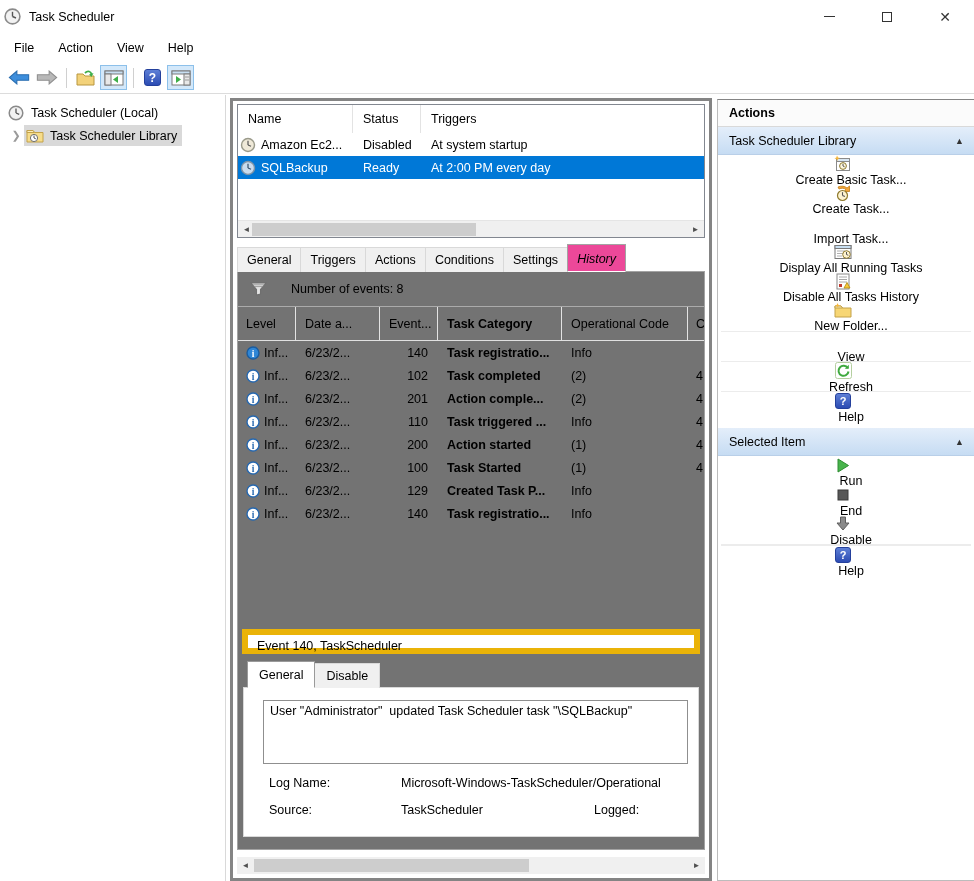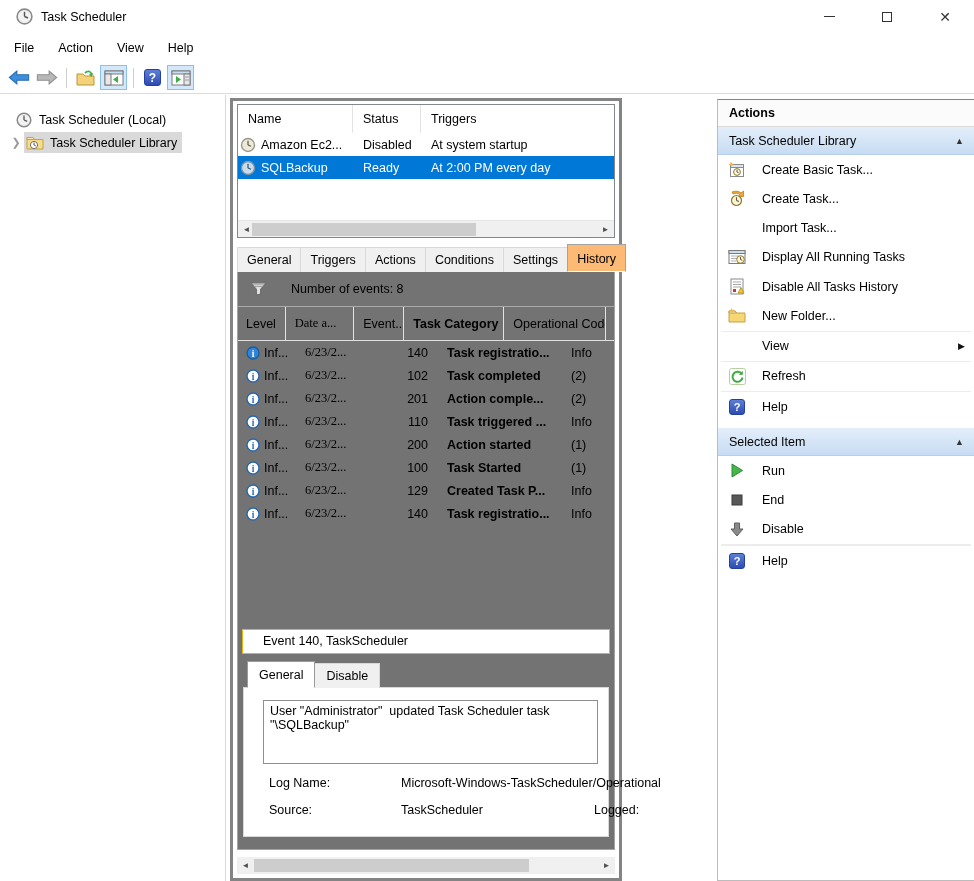--- a/index.html
+++ b/index.html
@@ -1,49 +1,49 @@
 <!DOCTYPE html>
 <html><head>
 <meta charset="utf-8">
 <style>
 * { box-sizing:border-box; margin:0; padding:0; }
 html,body { width:974px; height:881px; }
 body { font-family:"Liberation Sans",sans-serif; font-size:12.5px; color:#000; background:#fff; position:relative; overflow:hidden; }
 
 
-.titlebar { position:absolute; top:0; left:0; right:0; height:33px; display:flex; align-items:center; padding-left:16px; }
+.titlebar { position:absolute; top:0; left:0; right:0; height:33px; display:flex; align-items:center; padding-left:4px; }
 .titlebar .app-title { margin-left:8px; font-size:12.5px; }
 .win-controls { position:absolute; right:0; top:0; height:33px; display:flex; }
 .win-btn { width:58px; height:33px; display:flex; align-items:center; justify-content:center; color:#222; }
 .glyph-min { width:11px; height:1px; background:#333; display:inline-block; }
 .glyph-max { width:10px; height:10px; border:1px solid #333; display:inline-block; }
 .glyph-close { font-size:14px; color:#333; }
 
 
 .menubar { position:absolute; top:33px; left:0; right:0; height:29px; display:flex; align-items:center; padding-left:2px; }
 .menu-item { padding:0 12px; height:22px; line-height:22px; }
 
 
 .toolbar { position:absolute; top:62px; left:0; right:0; height:32px; border-bottom:1px solid #dcdcdc; display:flex; align-items:center; padding-left:5px; }
 .tb-btn { width:27px; height:25px; display:flex; align-items:center; justify-content:center; margin-right:1px; }
 .tb-btn.active { background:#d3e8fa; border:1px solid #8cc0ea; }
 .tb-sep { width:1px; height:20px; background:#d0d0d0; margin:0 5px; }
 
 
 .left-panel { position:absolute; top:95px; left:0; width:226px; bottom:0; border-right:1px solid #d9d9d9; background:#fff; }
 .tree-item { display:flex; align-items:center; height:21px; }
-.tree-root { padding-left:16px; margin-top:14px; }
+.tree-root { padding-left:8px; margin-top:7px; }
 .tree-root .lbl { margin-left:7px; }
 .tree-child { margin-top:2px; }
 .tree-chevron { width:16px; margin-left:8px; color:#9a9a9a; font-size:11px; text-align:center; }
 .tree-sel { display:flex; align-items:center; background:#d9d9d9; height:21px; padding:0 5px 0 2px; }
 .tree-sel .lbl { margin-left:6px; }
 
 
-.console { position:absolute; top:98px; left:230px; width:392px; bottom:0; border:3px solid #848484; background:#fff; padding:3px 4px 4px 4px; display:flex; flex-direction:column; }
+.console { position:absolute; top:98px; left:230px; width:482px; bottom:0; border:3px solid #848484; background:#fff; padding:3px 4px 4px 4px; display:flex; flex-direction:column; }
 
 
 .task-list { height:134px; border:1px solid #828790; position:relative; flex:none; }
 .tl-header { display:flex; height:28px; align-items:stretch; }
 .tl-h { display:flex; align-items:center; padding-left:10px; border-right:1px solid #e3e3e3; }
 .tl-h.c-name { width:115px; }
 .tl-h.c-status { width:68px; }
 .tl-h.c-trig { flex:1; border-right:none; }
 .tl-row { display:flex; height:23px; align-items:center; }
 .tl-row .cell { display:flex; align-items:center; overflow:hidden; white-space:nowrap; }
@@ -56,63 +56,63 @@
 
 .hscroll { height:17px; background:#f0f0f0; display:flex; align-items:center; position:relative; }
 .task-list .hscroll { position:absolute; bottom:0; left:0; right:0; border-top:1px solid #e5e5e5; }
 .hs-arrow { width:17px; height:17px; flex:none; display:flex; align-items:center; justify-content:center; font-size:8px; color:#505050; }
 .hs-right { position:absolute; right:0; top:0; }
 .hs-thumb { position:absolute; top:2px; height:13px; background:#cdcdcd; }
 
 
 .tab-strip { margin-top:8px; height:26px; display:flex; padding-left:0; flex:none; position:relative; z-index:3; }
 .tab { padding:0 9px; height:25px; line-height:24px; background:#f0f0f0; border:1px solid #d9d9d9; border-bottom:none; margin-right:-1px; margin-top:1px; }
-.tab.active { background:#fdba74; border:1px solid #a3a3a3; border-bottom:1px solid #fff; height:28px; margin-top:-2px; line-height:28px; position:relative; z-index:4; }
+.tab.active { background:#ec4899; border:1px solid #a3a3a3; border-bottom:1px solid #fff; height:28px; margin-top:-2px; line-height:28px; position:relative; z-index:4;font-style:italic; }
 
 
 .tab-page { flex:1; border:1px solid #a3a3a3; margin-top:-1px; display:flex; flex-direction:column; background:#737373; position:relative; z-index:1; }
 .filter-bar { height:35px; border-bottom:1px solid #ababab; display:flex; align-items:center; padding-left:12px; flex:none; }
 .filter-bar .flabel { margin-left:24px; }
 
 .ev-header { display:flex; height:34px; flex:none; border-bottom:1px solid #e0e0e0; align-items:stretch; }
 .ev-h { display:flex; align-items:center; padding-left:9px; border-right:1px solid #e3e3e3; overflow:hidden; white-space:nowrap; }
 .ev-rows { flex:1; overflow:hidden; }
 .ev-row { display:flex; height:23px; align-items:center; }
 .ev-c { overflow:hidden; white-space:nowrap; flex:none; }
 .c-level { width:58px; display:flex; align-items:center; padding-left:8px; }
-.c-date { width:84px; padding-left:9px;font-family:Liberation Serif, serif; }
+.c-date { width:84px; padding-left:9px; }
 .c-eid { width:58px; text-align:right; padding-right:10px; }
 .c-cat { width:124px; padding-left:9px;font-weight:bold; }
 .c-op { width:126px; padding-left:9px; }
 .c-extra { flex:1; padding-left:8px; border-right:none; }
 .info-ic { width:14px; height:14px; flex:none; margin-right:4px; }
 
 
 .preview { flex:none; padding:0 4px 12px 4px; }
-.ev-title-bar { border:1px solid #eab308; height:25px; line-height:23px; padding-left:20px; background:#fff; }
+.ev-title-bar { border:6px solid #eab308; height:25px; line-height:23px; padding-left:9px; background:#fff; }
 .pv-tabs { display:flex; margin:9px 0 0 5px; position:relative; z-index:2; }
 .pv-tab { padding:0 11px; height:25px; line-height:24px; background:#f0f0f0; border:1px solid #d9d9d9; border-bottom:none; margin-right:-1px; }
 .pv-tab.active { background:#fff; border:1px solid #9a9a9a; border-bottom:1px solid #fff; height:27px; margin-top:-2px; line-height:27px; z-index:3; position:relative; }
 .pv-frame { border:1px solid #d9d9d9; margin:-1px 1px 0 1px; height:150px; position:relative; background:#fff; z-index:1; }
 .msg-box { position:absolute; left:19px; right:10px; top:12px; height:64px; border:1px solid #8f8f8f; padding:3px 6px; white-space:pre-wrap; }
 .log-row { position:absolute; left:25px; right:2px; display:flex; }
 .log-row .l-label { width:132px; flex:none; }
 .log-row.r1 { top:88px; }
 .log-row.r2 { top:115px; }
 .src-val { width:193px; flex:none; }
 
 .console > .hscroll { margin-top:7px; flex:none; border:none; }
 
 
 .right-panel { position:absolute; top:99px; left:717px; width:257px; bottom:0; border:1px solid #bcbcbc; border-top:1px solid #848484; border-right:none; background:#fff; }
 .actions-title { height:27px; line-height:26px; font-weight:bold; padding-left:11px; background:#fbfbfb; border-bottom:1px solid #d9d9d9; }
 .section-header { height:28px; display:flex; align-items:center; padding:0 10px 0 11px; background:linear-gradient(#e4eefa,#c6dcf3); border-bottom:1px solid #b9cfe8; }
 .section-header .sh-label { flex:1; }
 .section-header .sh-arrow { font-size:9px; color:#333; }
-.action-item { height:29.25px; display:flex; align-items:center; padding-left:10px; }
+.action-item { height:29.25px; display:flex; align-items:center; padding-left:10px;flex-direction:column; }
 .action-item .ai-icon { width:18px; height:18px; flex:none; margin-right:16px; display:flex; align-items:center; justify-content:center; }
 .action-item .ai-label { flex:1; }
 .action-item .ai-sub { font-size:9px; color:#111; padding-right:9px; }
 .ai-sep { height:1px; background:#ececec; margin:0 3px; }
 .sec-gap { height:7px; }
 
 
 .help-ic { width:17px; height:17px; background:linear-gradient(#5d7fd6,#2c4cb3); border-radius:3px; color:#fff; font-weight:bold; font-size:12px; display:flex; align-items:center; justify-content:center; border:1px solid #24409c; }
 .help-ic.small { width:16px; height:16px; font-size:11px; }
 </style>

